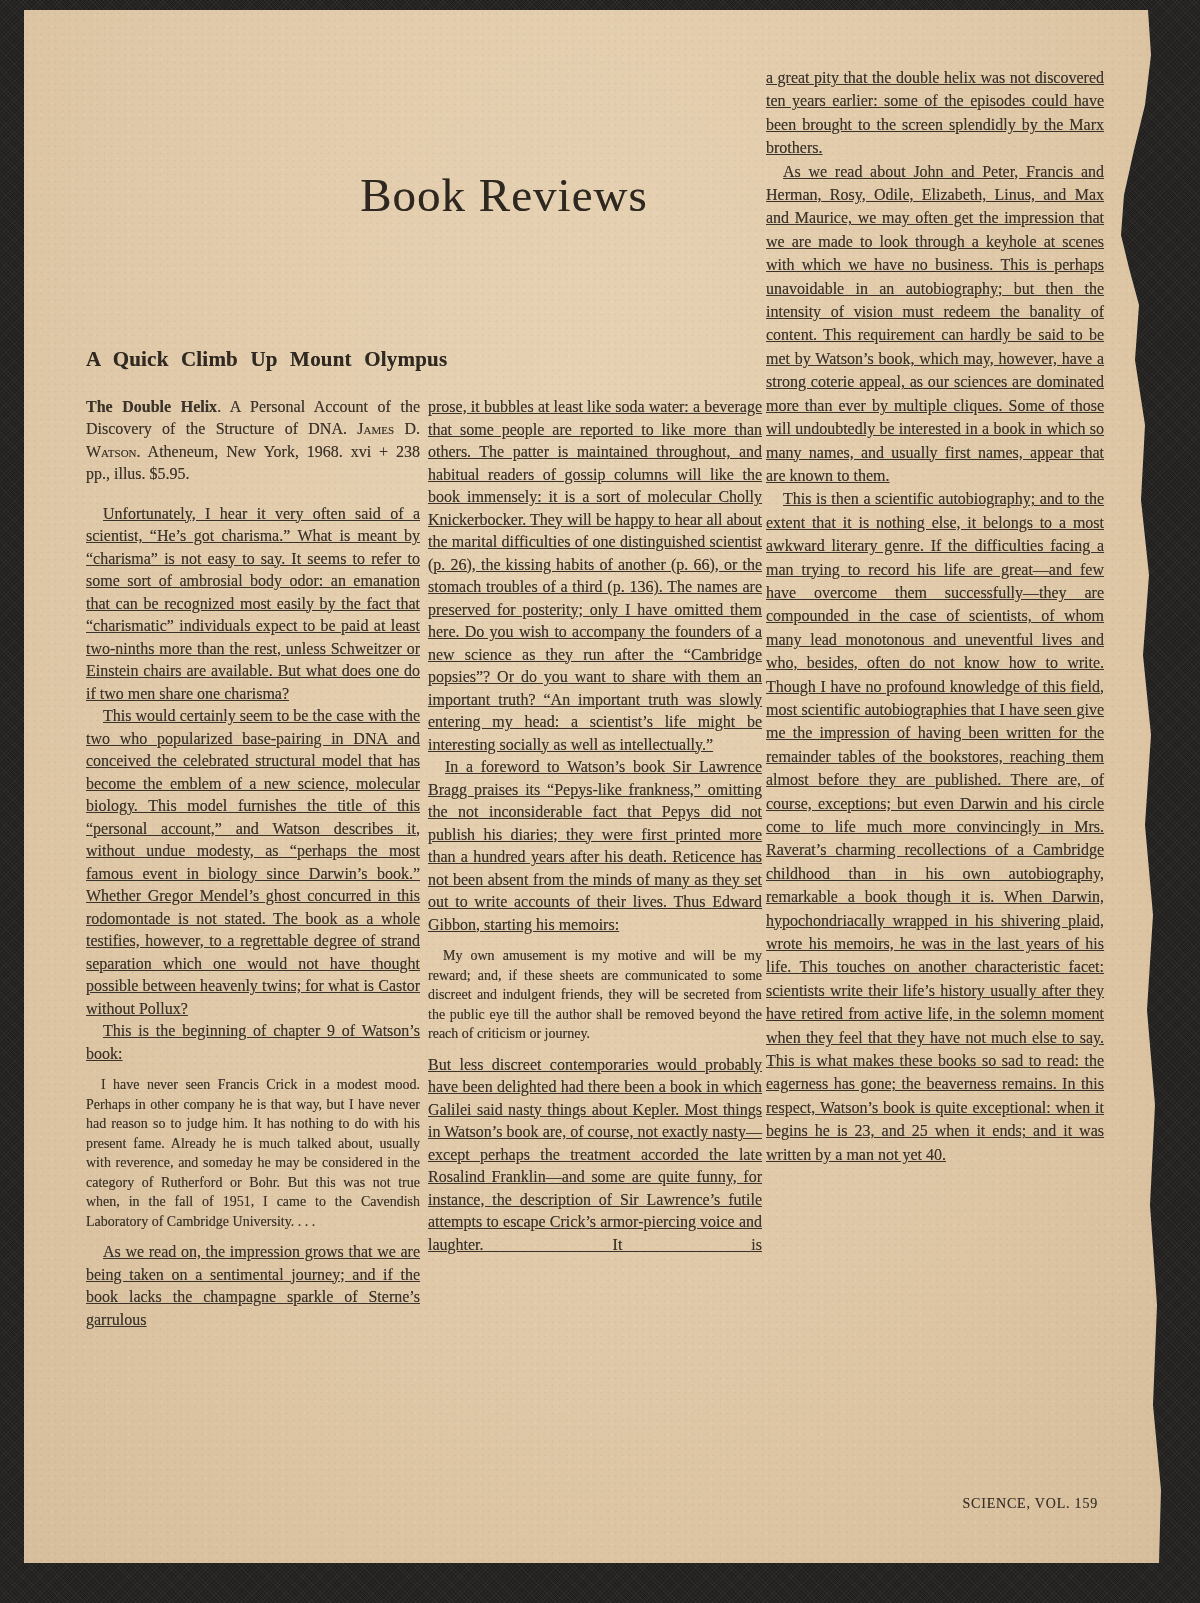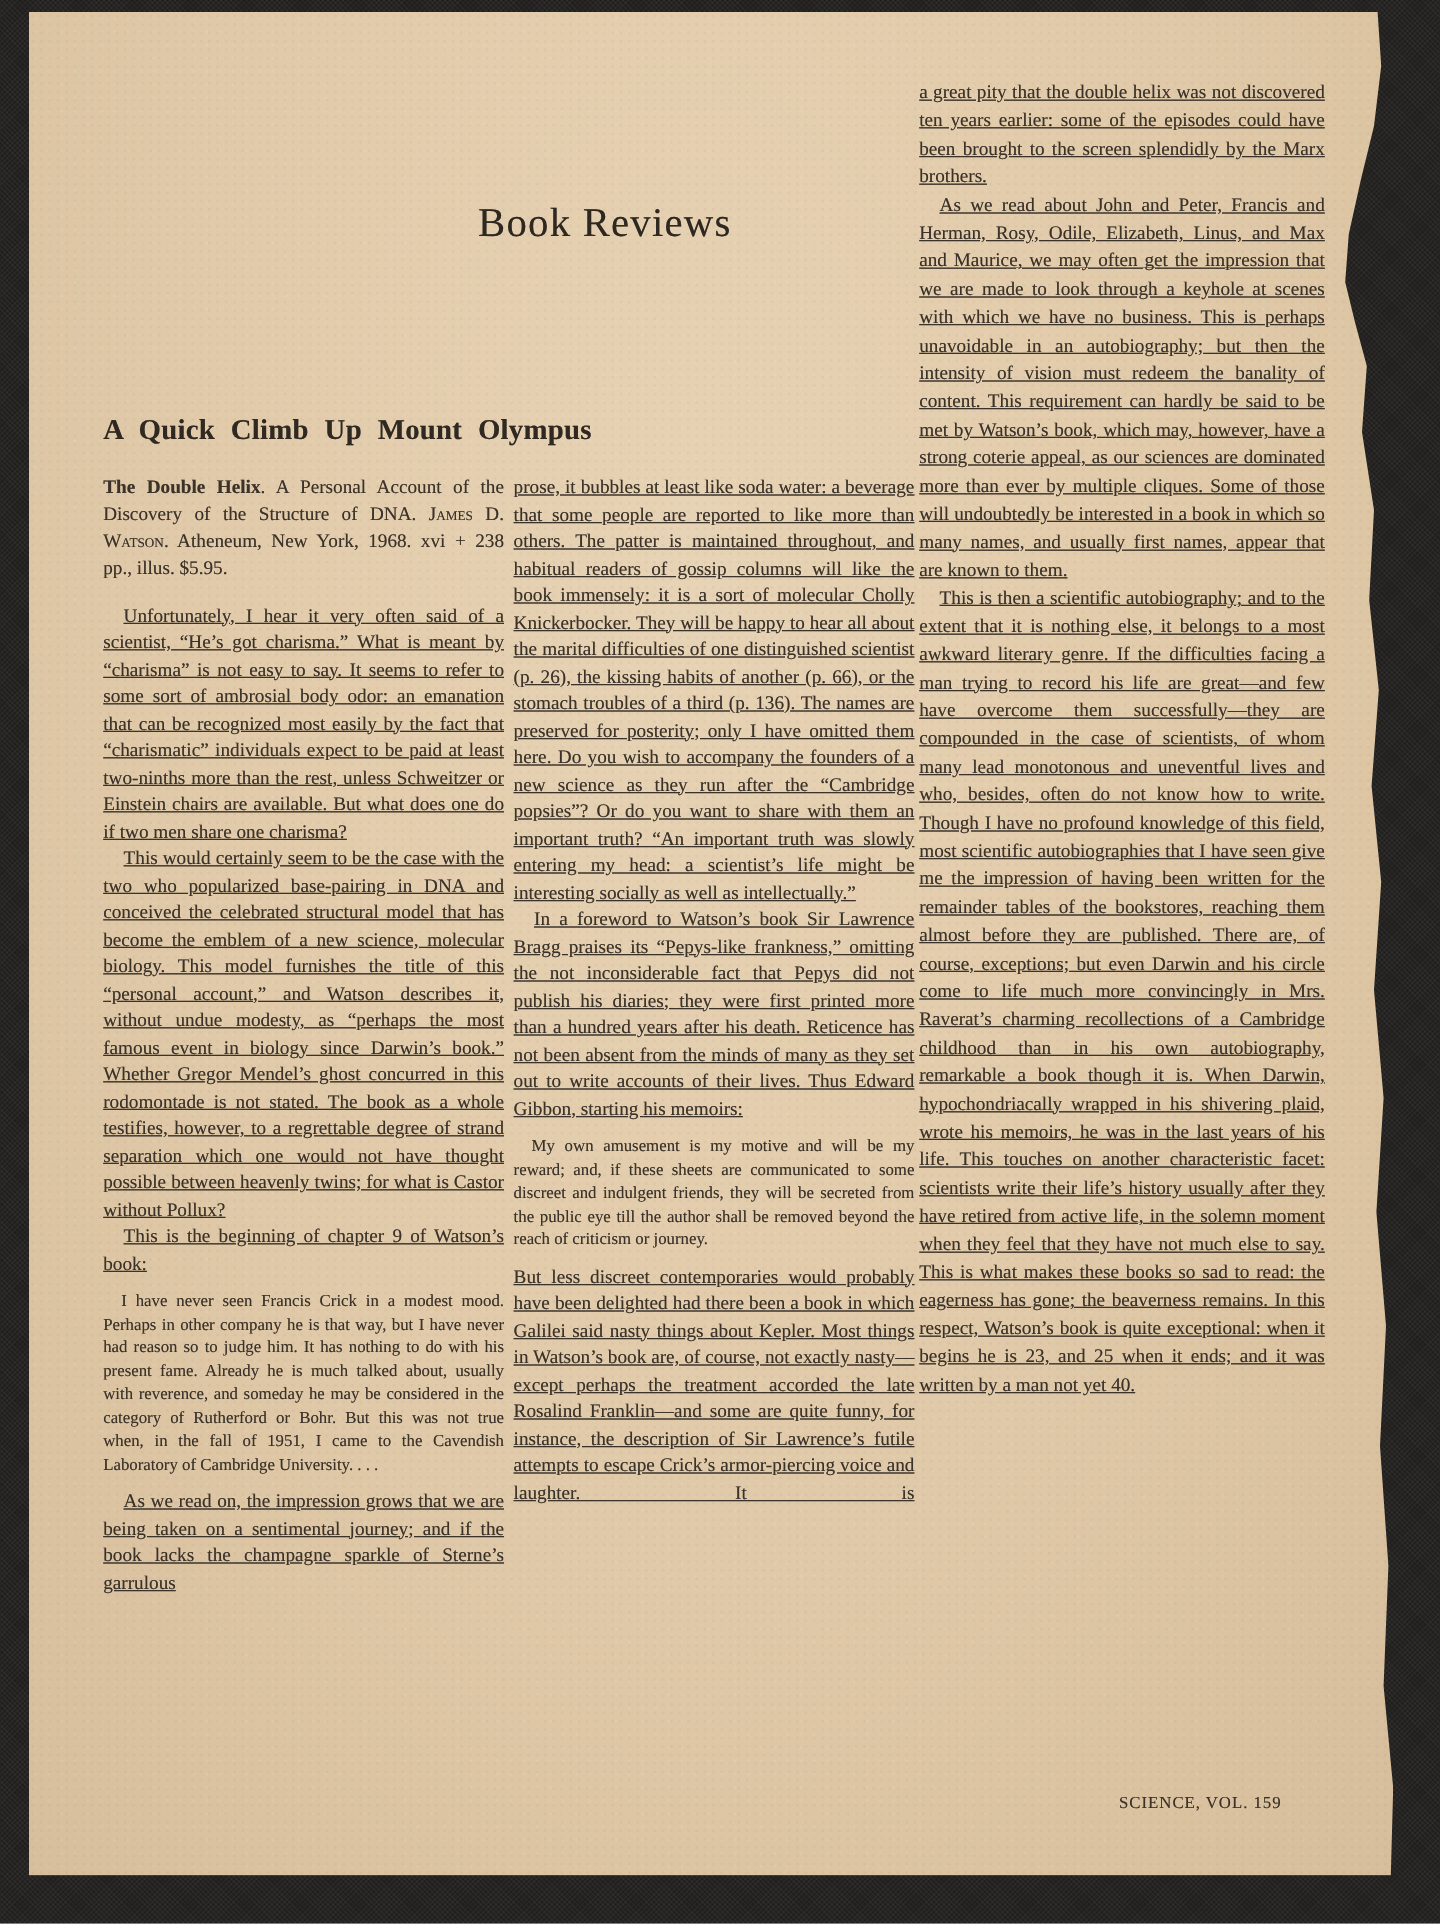--- a/index.html
+++ b/index.html
@@ -32,38 +32,38 @@
       1117px 490px, 1125px 565px, 1119px 645px, 1127px 725px, 1121px 815px,
       1129px 905px, 1123px 1000px, 1131px 1095px, 1126px 1195px, 1133px 1295px,
       1129px 1395px, 1137px 1480px, 1135px 1553px, 0px 1553px
     );
     color: #3b332a;
   }
   .section-title {
     position: absolute;
     left: 230px; top: 158px; width: 500px;
     margin: 0;
-    font-size: 34px;
+    font-size: 47px;
     font-weight: 400;
     letter-spacing: 1px;
     text-align: center;
     color: #2e2821;
   }
   .col {
     position: absolute;
     font-size: 16px;
     line-height: 22.5px;
     text-align: justify;
   }
   .col1 { left: 62px;  top: 338px; width: 334px; }
   .col2 { left: 404px; top: 386px; width: 334px; }
   .col3 { left: 742px; top: 56px;  width: 338px; line-height: 23.4px; }
   .article-heading {
     margin: 0 0 25px 0;
-    font-size: 24px;
+    font-size: 21px;
     font-weight: 700;
     word-spacing: 7px;
     letter-spacing: 0.2px;
     white-space: nowrap;
     color: #2f2922;
   }
   .citation {
     margin: 1px 0 17px 0;
   }
   .cite-title { font-weight: 700; }
@@ -74,21 +74,21 @@
   .excerpt {
     margin: 10px 0;
     font-size: 14px;
     line-height: 19.5px;
     text-indent: 15px;
     text-align: justify;
   }
   .italic { font-style: italic; }
   .journal-ref {
     position: absolute;
-    right: 108px; top: 1486px;
+    right: 78px; top: 1486px;
     font-size: 14px;
     letter-spacing: 0.8px;
     font-family: Liberation Serif, serif;
   }
   .ink { text-shadow: 0 0 0.5px rgba(59,51,42,0.55); }
 </style>
 </head>
 <body>
 
 <div class="scene">

